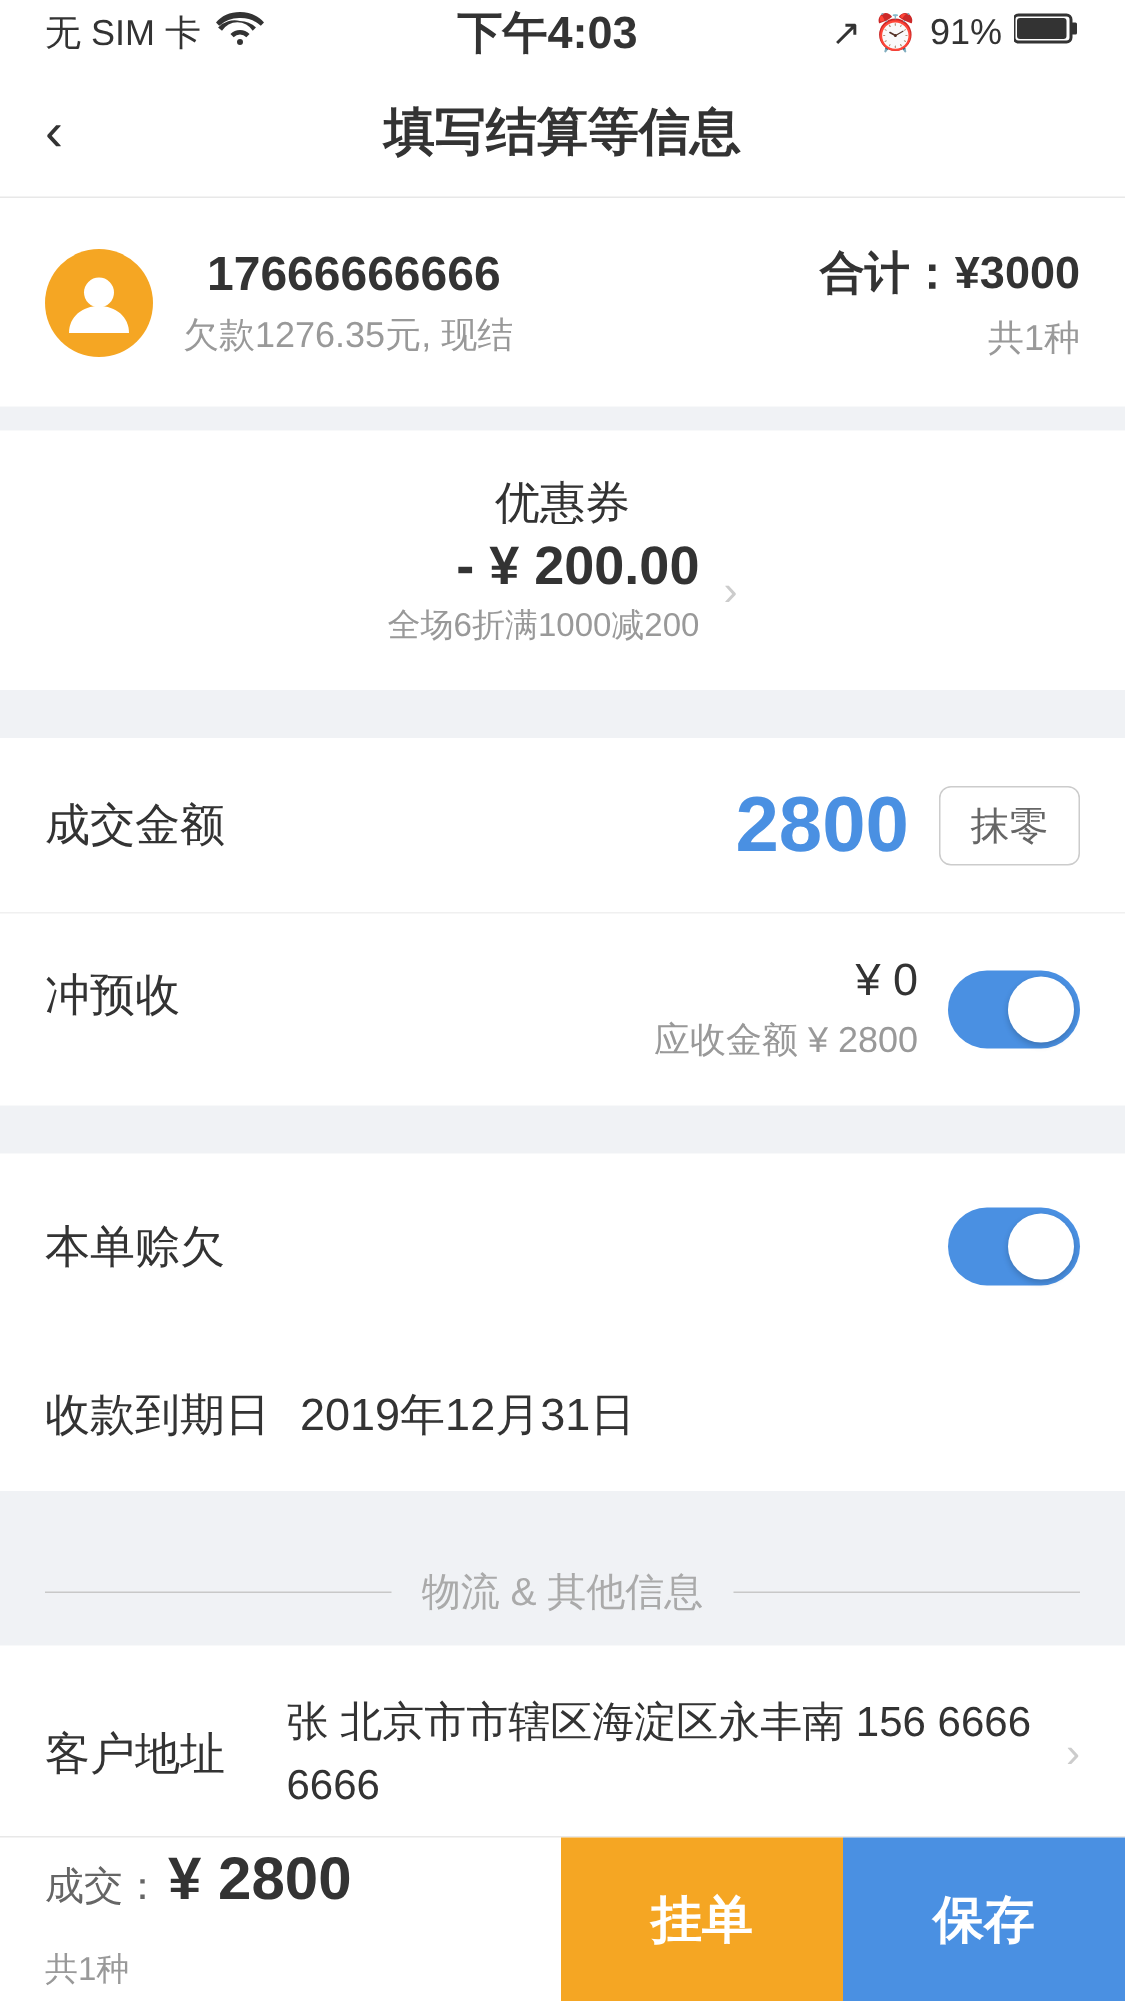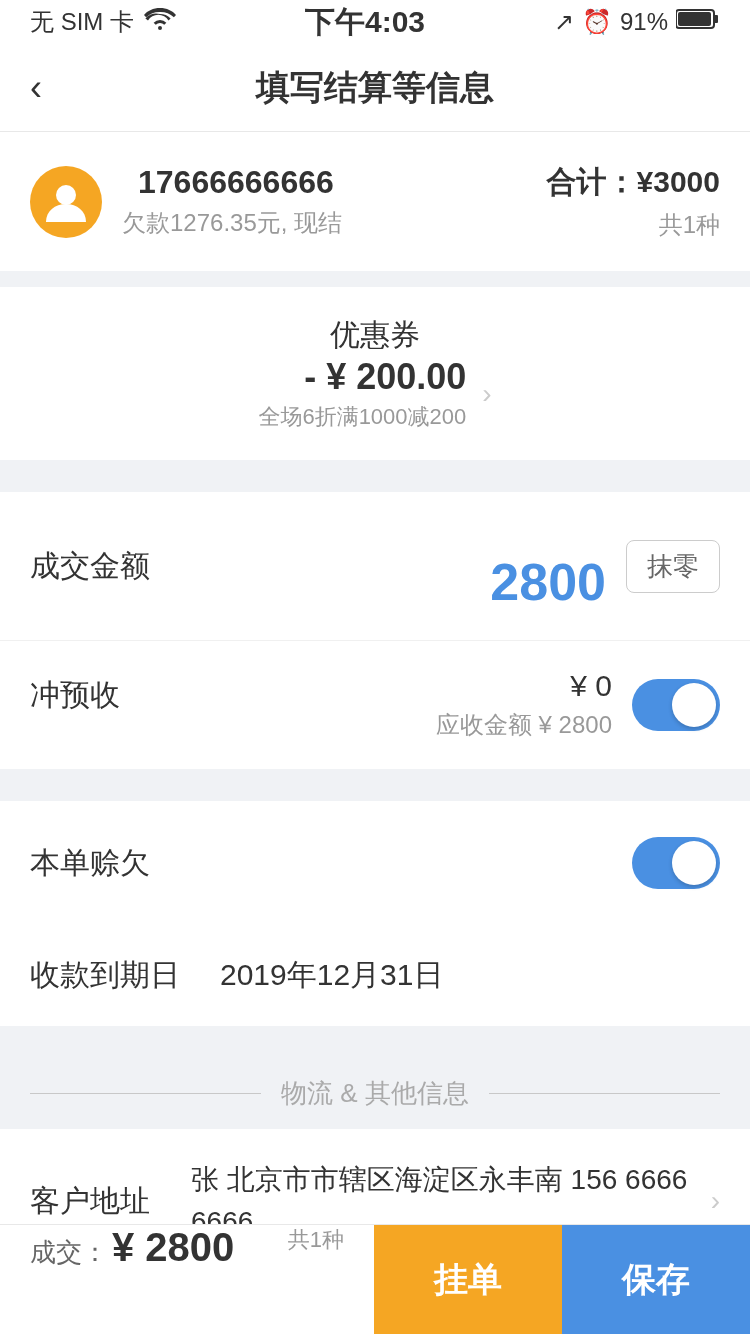--- a/index.html
+++ b/index.html
@@ -174,21 +174,20 @@
     }
     .deal-right {
       display: flex;
       align-items: center;
       gap: 20px;
     }
     .deal-amount {
       font-size: 52px;
       font-weight: 700;
       color: #4a90e2;
-      margin-top: 32px;
     }
     .round-btn {
       border: 1px solid #ccc;
       border-radius: 8px;
       padding: 8px 20px;
       font-size: 26px;
       color: #666;
       background: #fff;
       cursor: pointer;
     }
@@ -271,21 +270,20 @@
       gap: 20px;
     }
     .due-label {
       font-size: 30px;
       color: #333;
       white-space: nowrap;
     }
     .due-date {
       font-size: 30px;
       color: #333;
-      margin-left: 20px;
     }
 
     
     .address-row {
       display: flex;
       align-items: center;
       justify-content: space-between;
       padding: 30px;
       background: #fff;
     }
@@ -316,21 +314,22 @@
       width: 750px;
       height: 110px;
       display: flex;
       align-items: stretch;
       background: #fff;
       border-top: 1px solid #e8e8e8;
     }
     .bottom-info {
       flex: 1;
       display: flex;
-      justify-content: space-between;
+      flex-direction: column;
+      justify-content: center;
       padding: 0 30px;
       gap: 22px;
     }
     .bottom-deal-label {
       font-size: 26px;
       color: #666;
     }
     .bottom-deal-amount {
       font-size: 40px;
       font-weight: 700;

